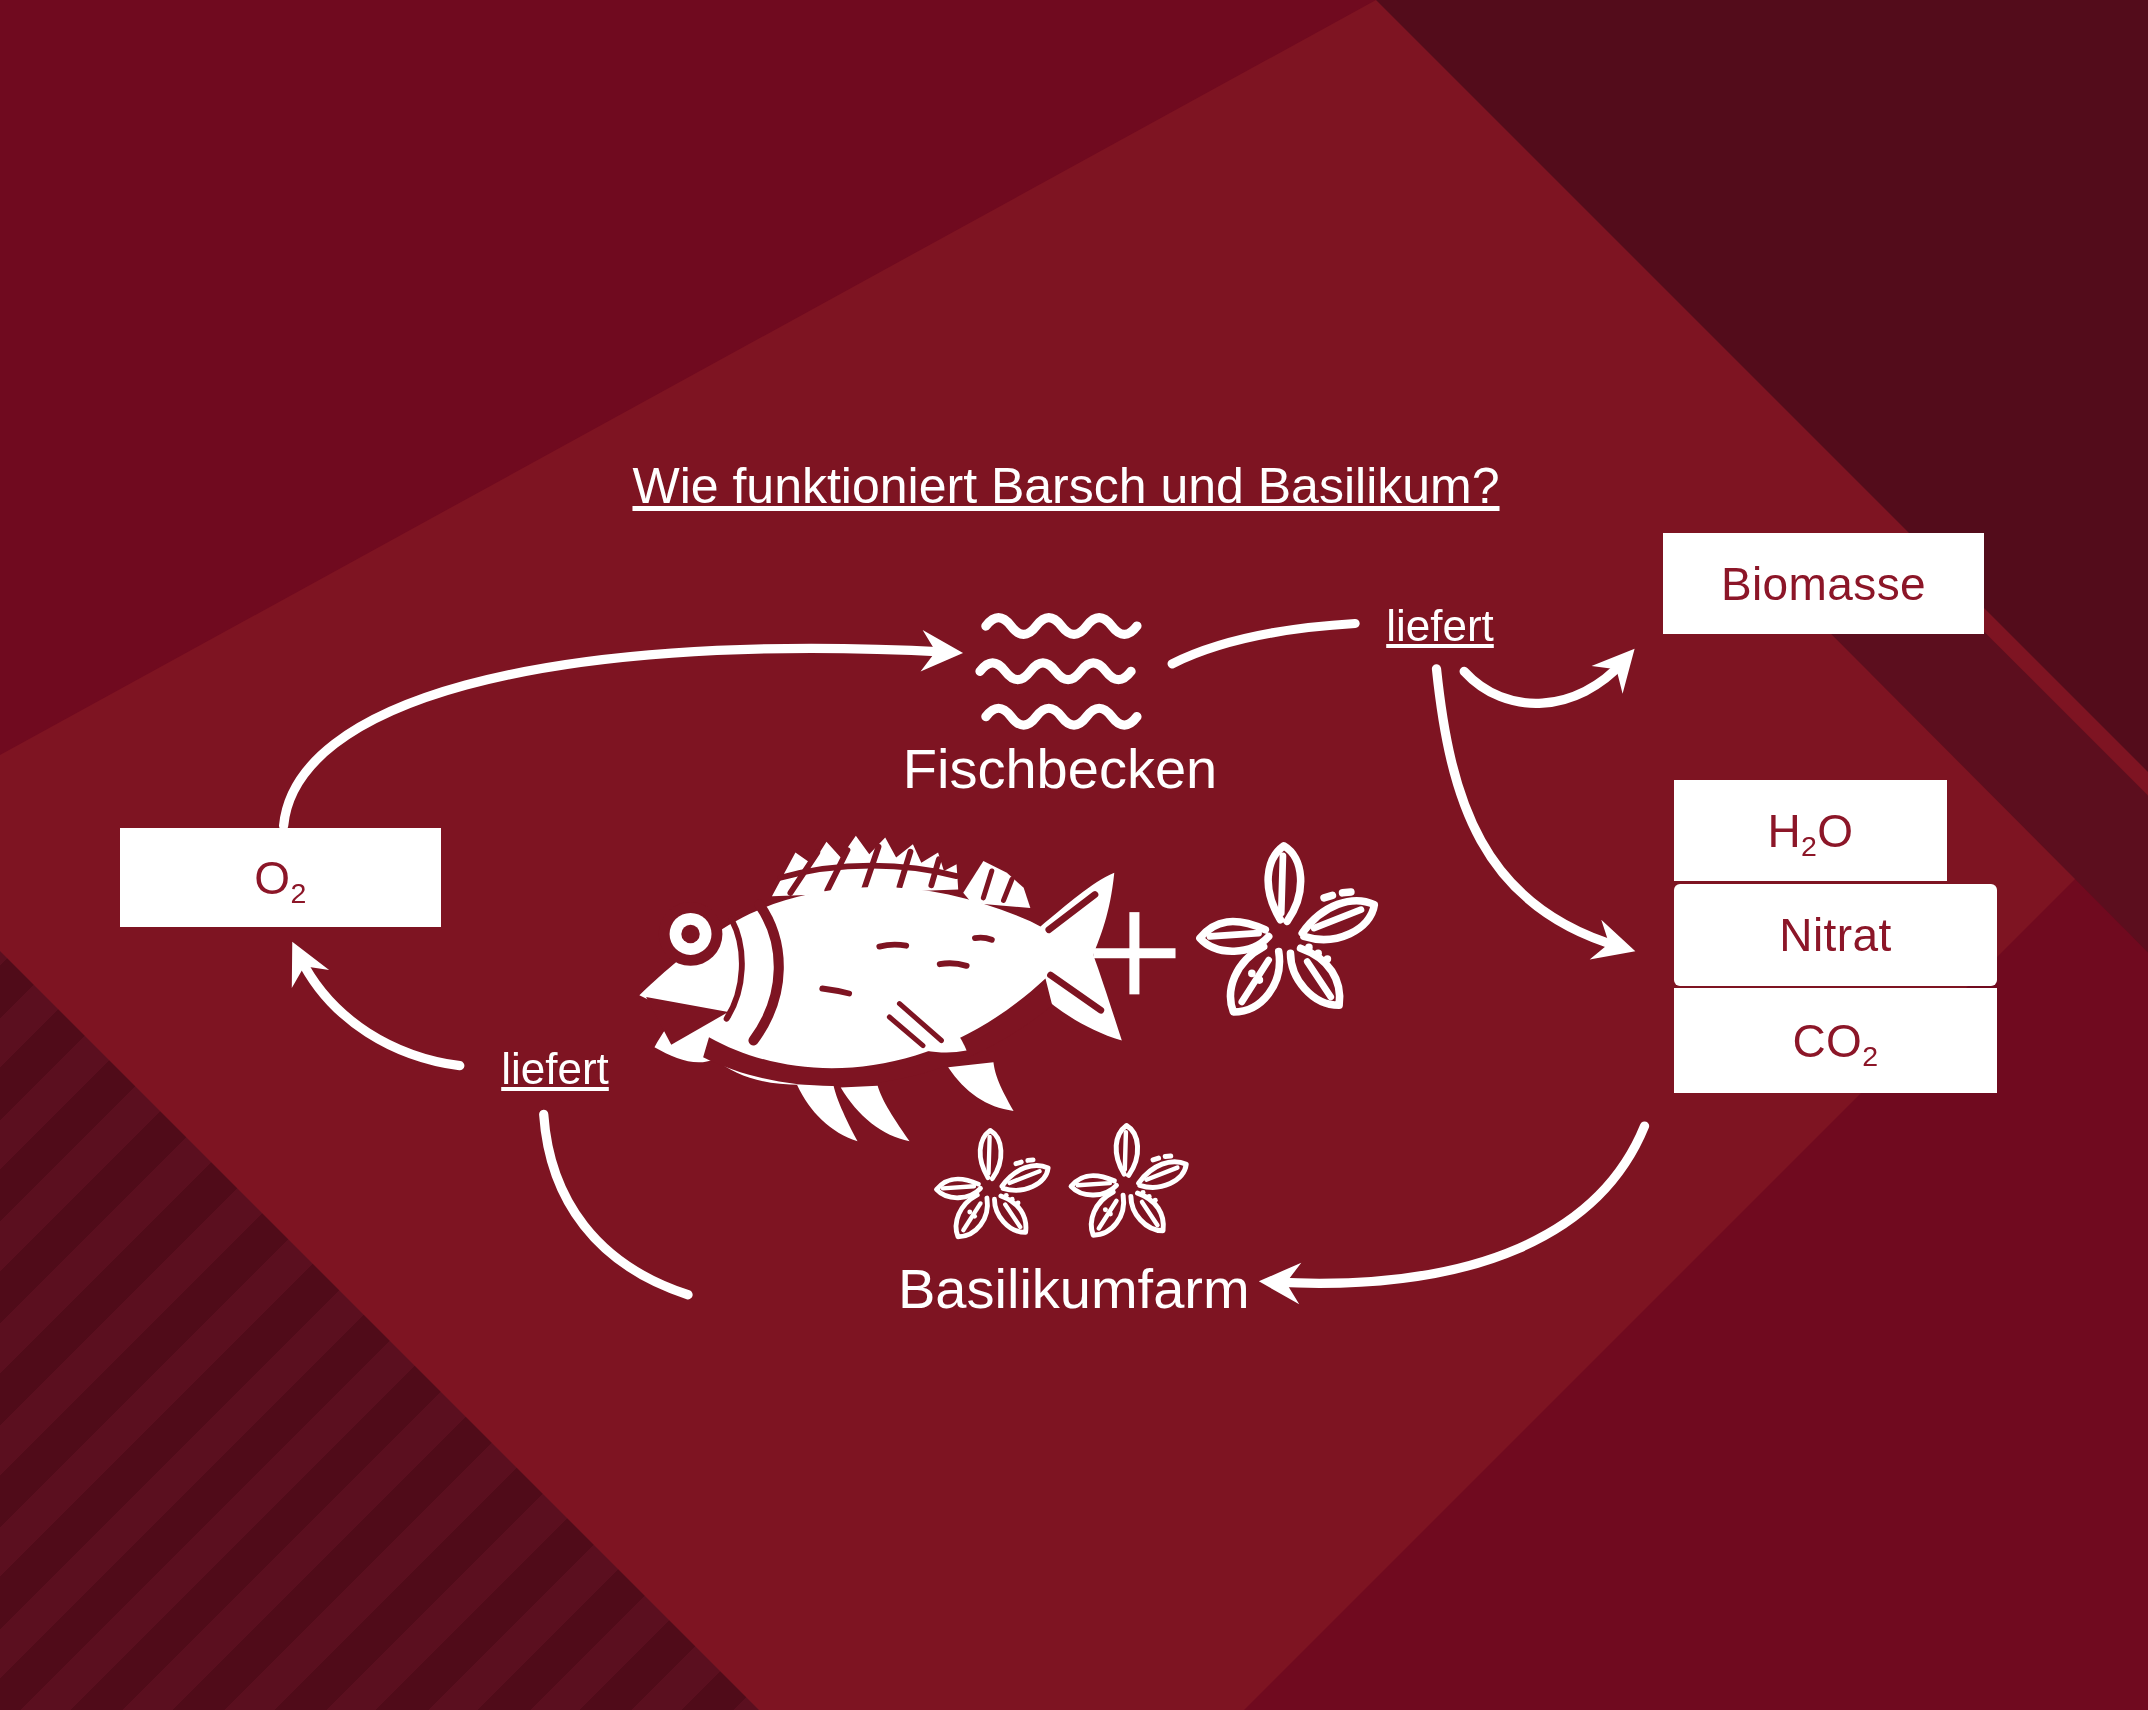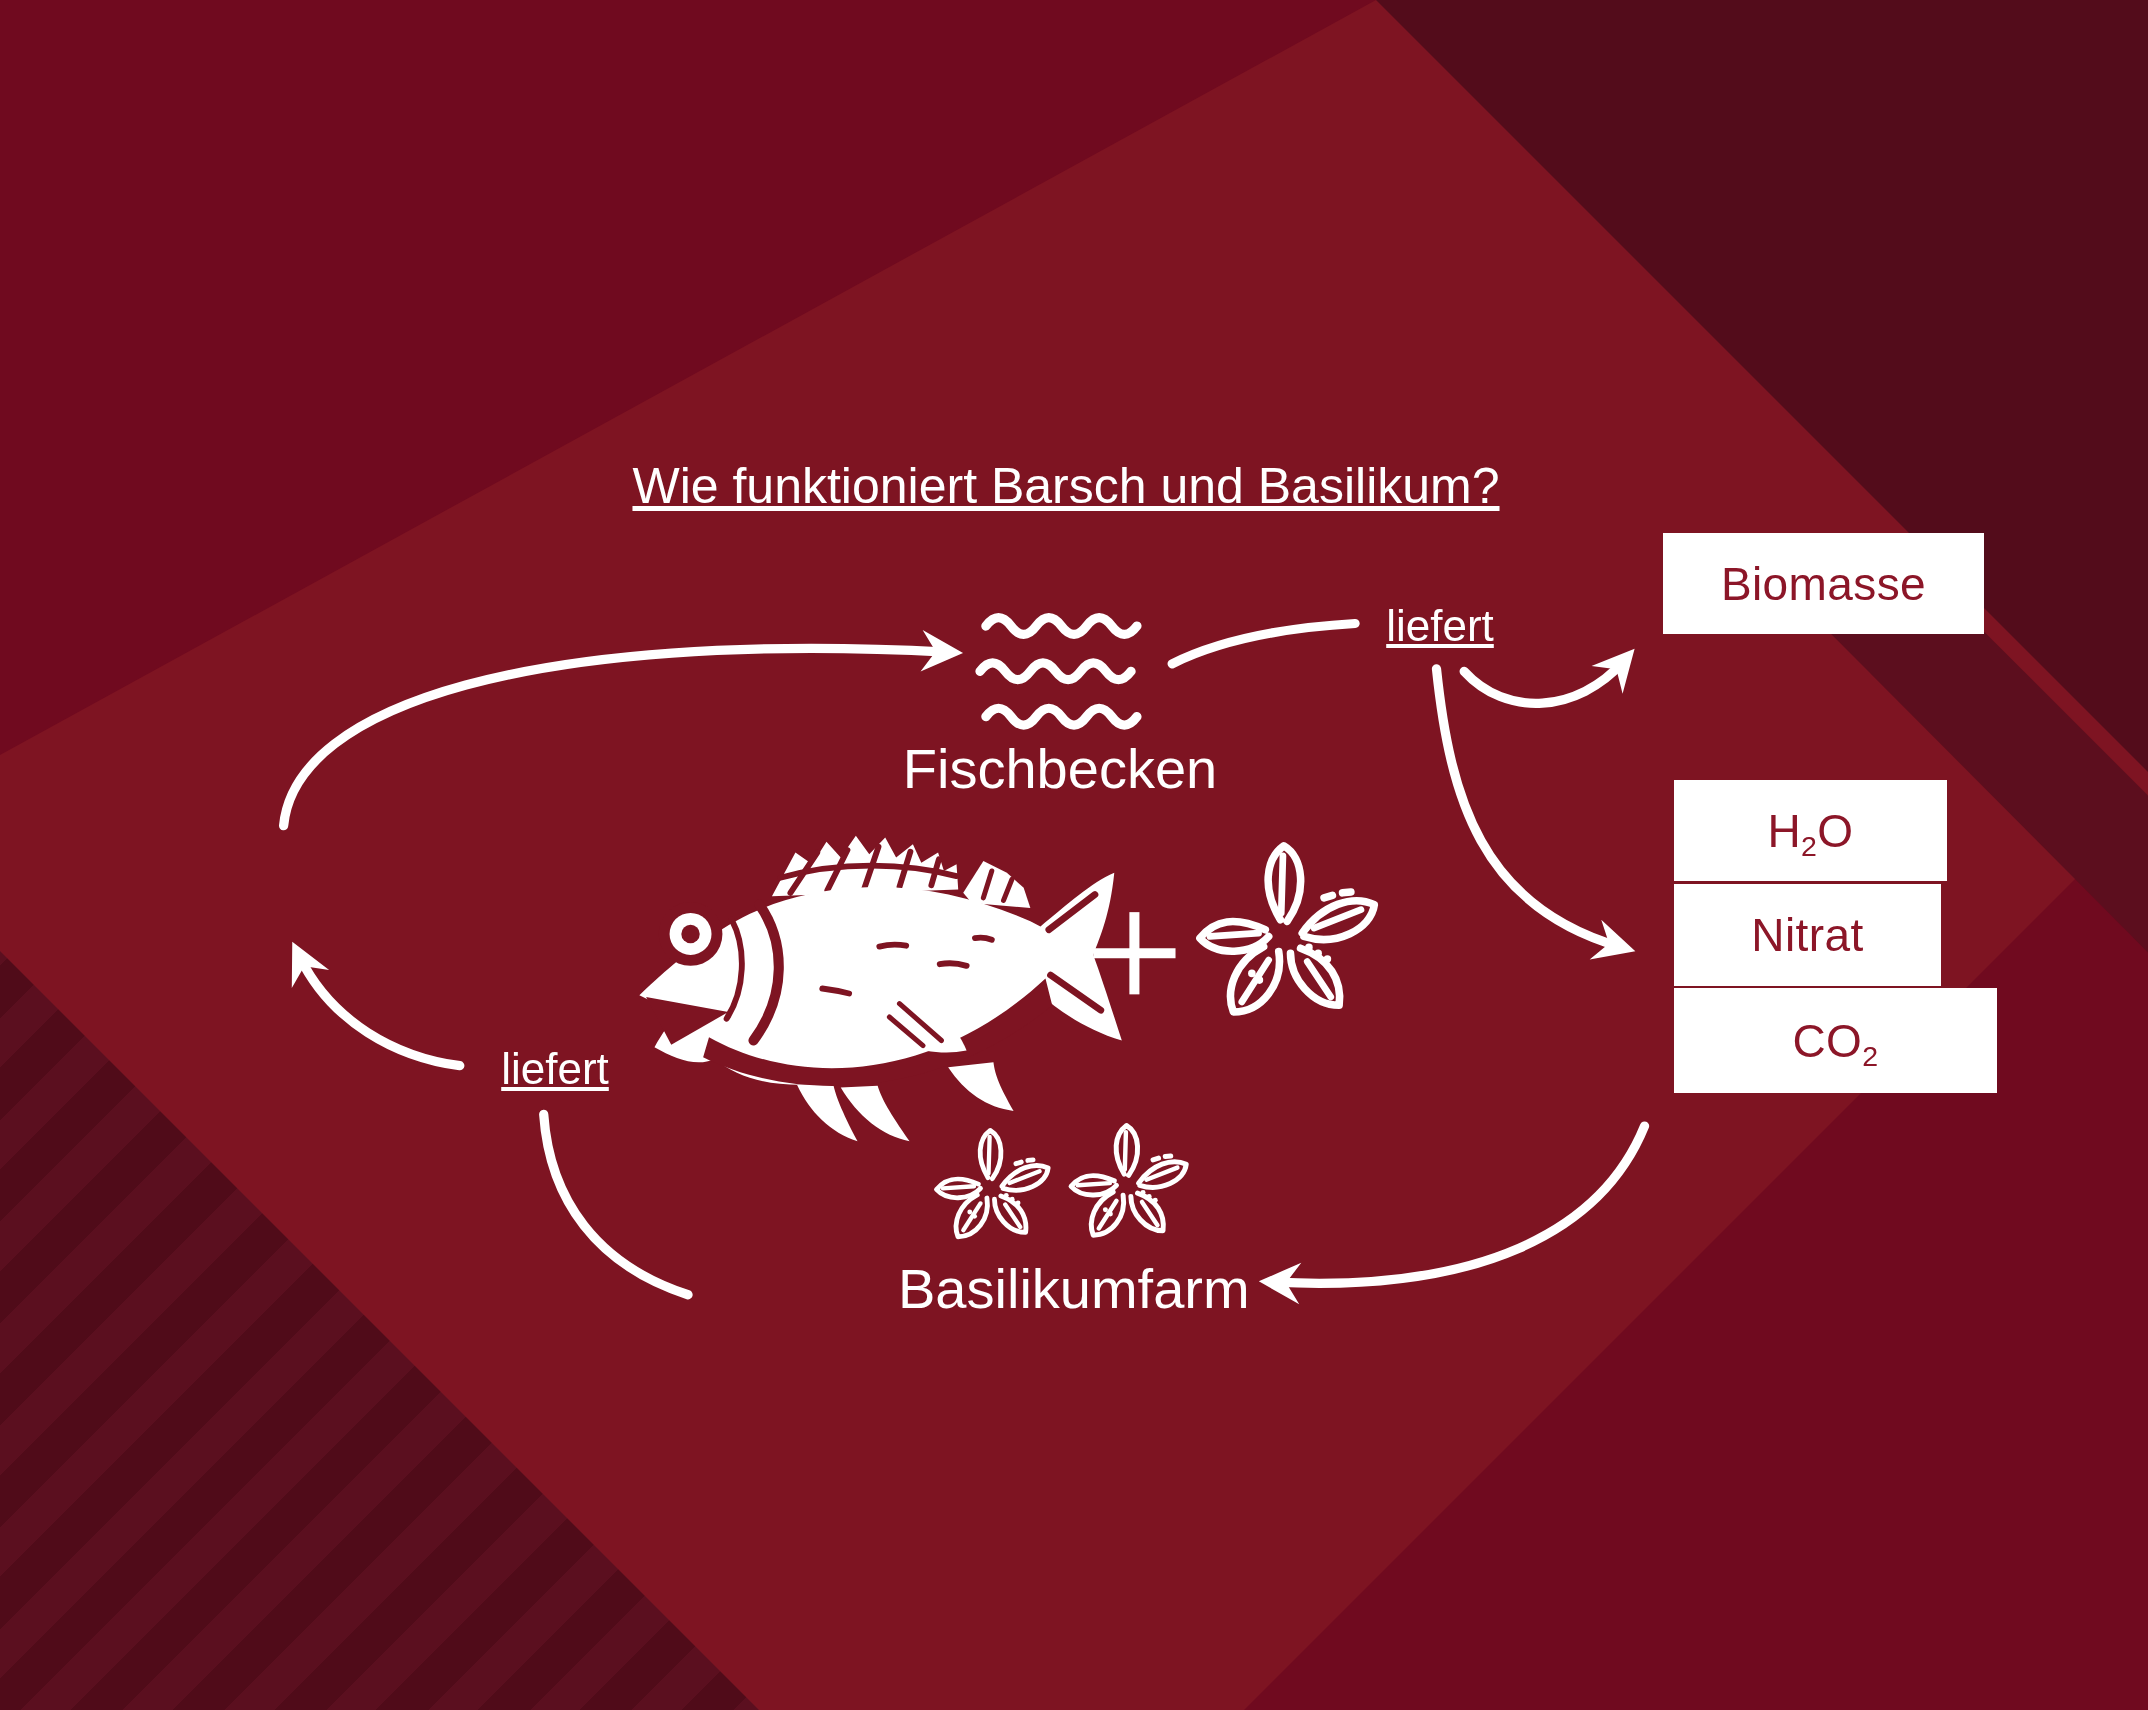--- a/index.html
+++ b/index.html
@@ -153,30 +153,33 @@
         <path d="M980,1178 Q996,1180 1012,1184"></path>
         <path d="M1162,1118 Q1172,1116 1182,1120"></path>
       </g>
     </g>
 
     <use href="#basil" transform="translate(1408,1000) scale(1.0)"></use>
     <use href="#basil" transform="translate(1102,1342) scale(0.64)"></use>
     <use href="#basil" transform="translate(1262,1336) scale(0.66)"></use>
   </svg>
 
+  <div class="box" style="left:120px;top:828px;width:321px;height:99px;">
+    <span><span>O</span><span class="subscript">2</span><span></span></span>
+  </div>
 
   <div class="box" style="left:1663px;top:533px;width:321px;height:101px;">
     <span>Biomasse</span>
   </div>
 
   <div class="box" style="left:1674px;top:780px;width:273px;height:101px;">
     <span><span>H</span><span class="subscript">2</span><span>O</span></span>
   </div>
 
-  <div class="box" style="left:1674px;top:884px;width:267px;height:102px;">
+  <div class="box" style="left:1674px;top:884px;width:323px;height:102px;border-radius:6px;">
     <span>Nitrat</span>
   </div>
 
   <div class="box" style="left:1674px;top:988px;width:323px;height:105px;">
     <span><span>CO</span><span class="subscript">2</span><span></span></span>
   </div>
 
   <div class="lbl title" style="left:550px;top:458px;width:1032px;text-decoration:underline;">Wie funktioniert Barsch und Basilikum?</div>
 
   <div class="lbl nodelabel" style="left:892px;top:737px;width:336px;">Fischbecken</div>

